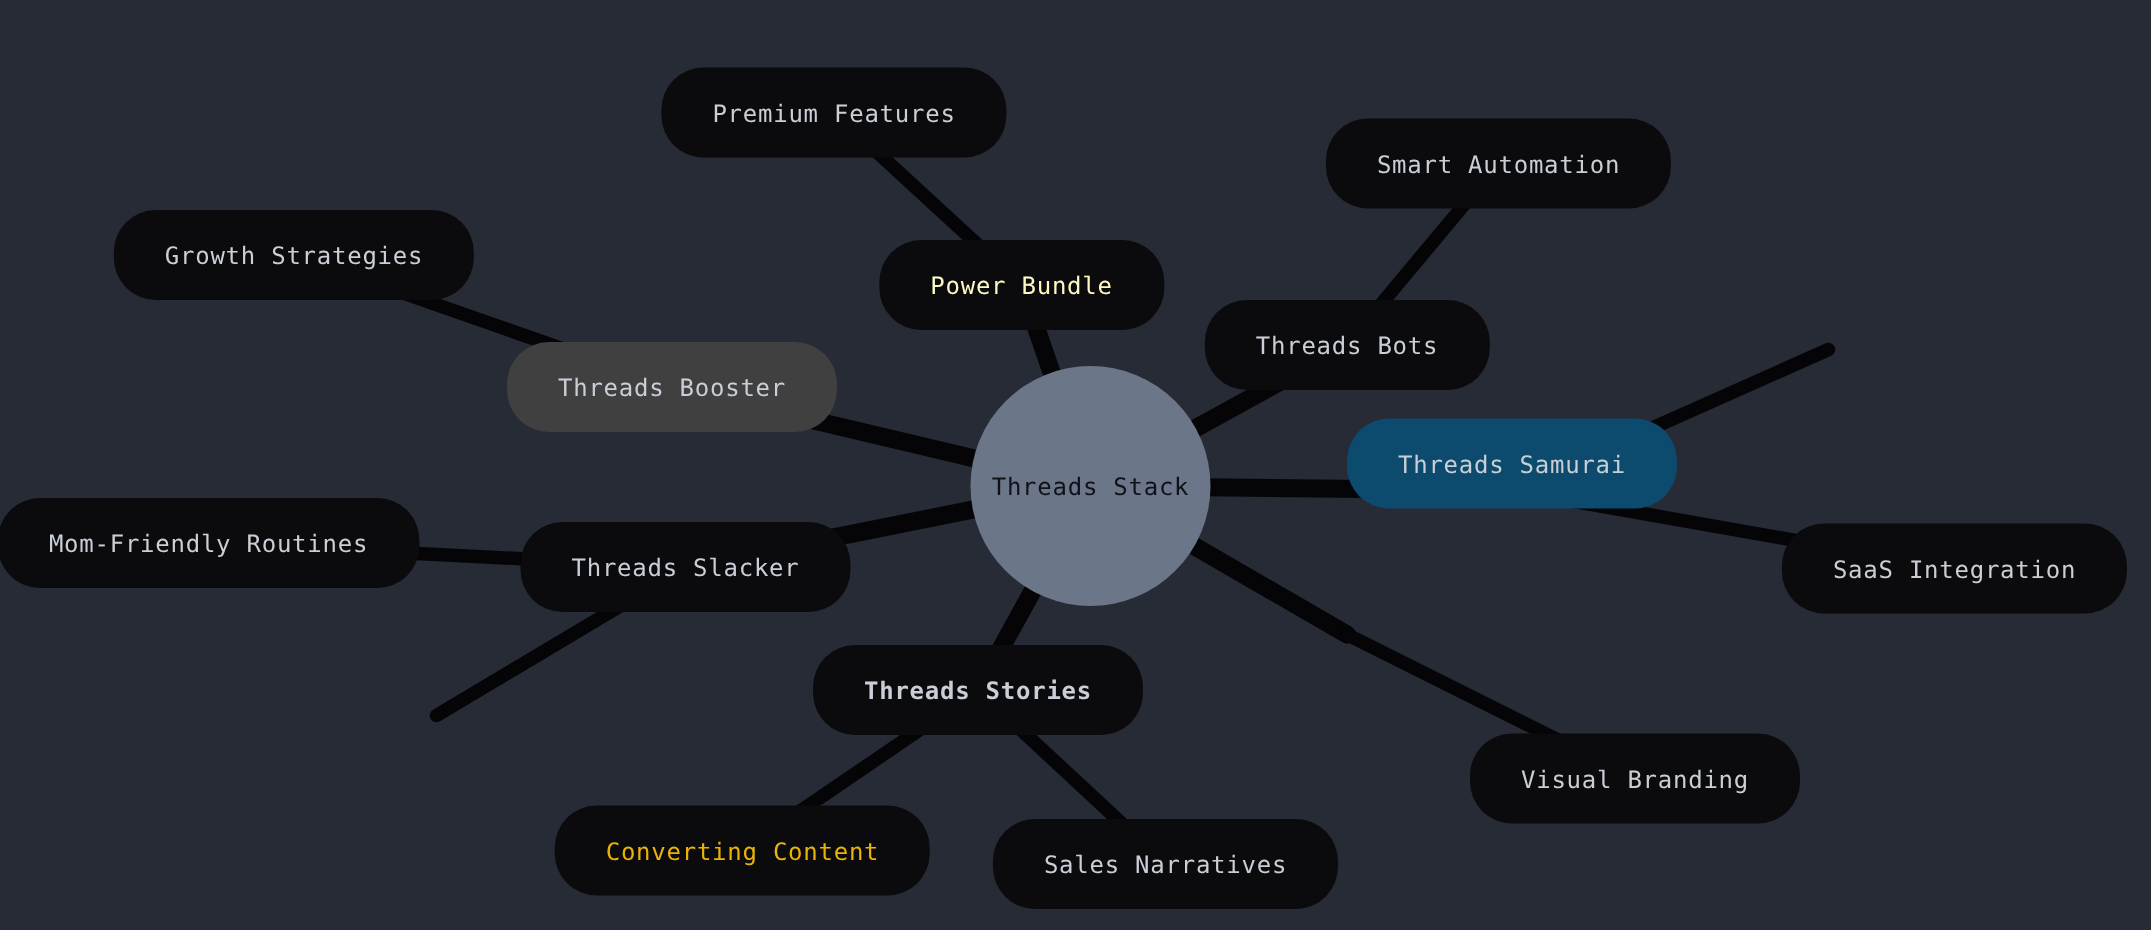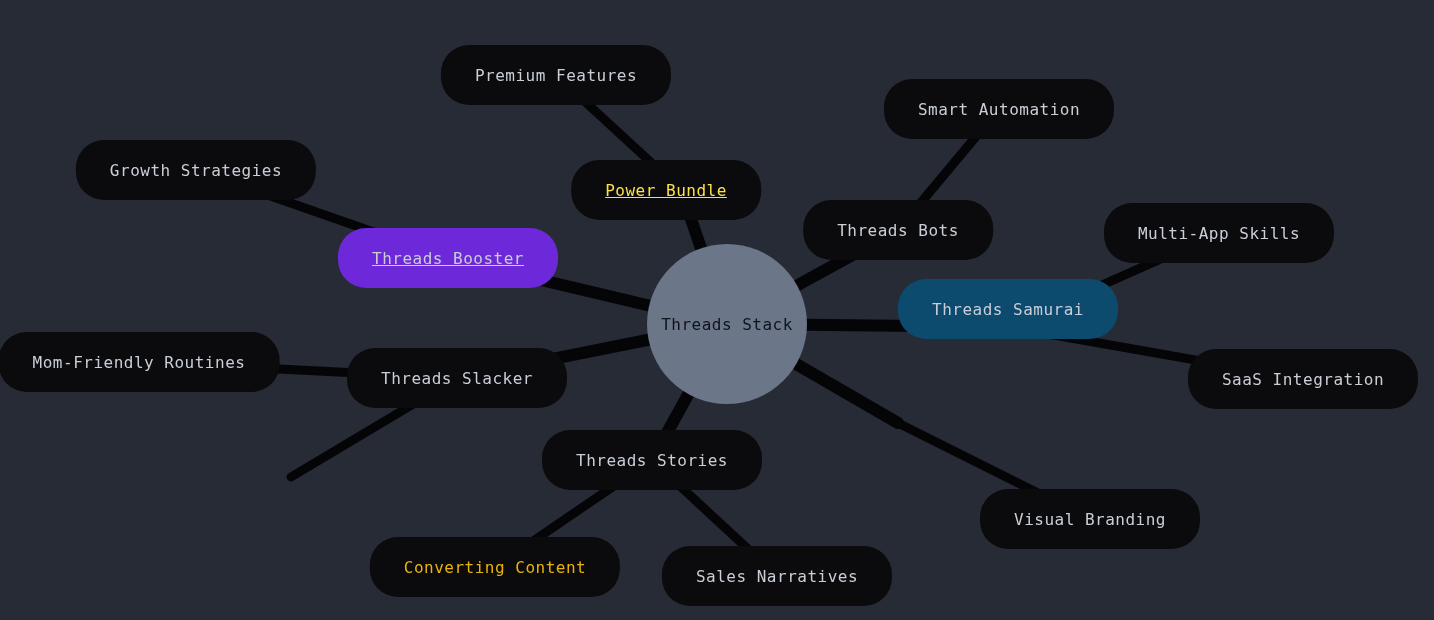--- a/index.html
+++ b/index.html
@@ -66,28 +66,27 @@
       <line x1="727" y1="324" x2="898" y2="423" stroke="#050507" stroke-width="12" stroke-linecap="round"></line>
       <line x1="898" y1="423" x2="1090" y2="519" stroke="#050507" stroke-width="9" stroke-linecap="round"></line>
       <line x1="727" y1="324" x2="652" y2="460" stroke="#050507" stroke-width="12" stroke-linecap="round"></line>
       <line x1="652" y1="460" x2="495" y2="567" stroke="#050507" stroke-width="9" stroke-linecap="round"></line>
       <line x1="652" y1="460" x2="777" y2="576" stroke="#050507" stroke-width="9" stroke-linecap="round"></line>
       <line x1="727" y1="324" x2="457" y2="378" stroke="#050507" stroke-width="12" stroke-linecap="round"></line>
       <line x1="457" y1="378" x2="139" y2="362" stroke="#050507" stroke-width="9" stroke-linecap="round"></line>
       <line x1="457" y1="378" x2="291" y2="477" stroke="#050507" stroke-width="9" stroke-linecap="round"></line>
     </svg>
   <div class="center-node" id="center-node" style="left: 727px; top: 324px; width: 160px; height: 160px; background: rgb(107, 118, 137); color: rgb(16, 18, 25);">Threads Stack</div>
-<div class="node" style="left: 666px; top: 190px; background: rgb(11, 11, 13); color: #fde047; text-decoration: underline;">Power Bundle</div>
+<div class="node" style="left: 681px; top: 190px; background: rgb(11, 11, 13); color: #fef9c3;">Power Bundle</div>
     <div class="node" style="left: 556px; top: 75px; background: rgb(11, 11, 13); color: rgb(201, 206, 215);">Premium Features</div>
-    <div class="node" style="left: 448px; top: 258px; background: #6d28d9; color: rgb(201, 206, 215); text-decoration: underline;">Threads Booster</div>
+    <div class="node" style="left: 448px; top: 258px; background: #404040; color: rgb(201, 206, 215);">Threads Booster</div>
     <div class="node" style="left: 196px; top: 170px; background: rgb(11, 11, 13); color: rgb(201, 206, 215);">Growth Strategies</div>
     <div class="node" style="left: 898px; top: 230px; background: rgb(11, 11, 13); color: rgb(201, 206, 215);">Threads Bots</div>
     <div class="node" style="left: 999px; top: 109px; background: rgb(11, 11, 13); color: rgb(201, 206, 215);">Smart Automation</div>
     <div class="node" style="left: 1008px; top: 309px; background: #0c4a6e; color: rgb(201, 206, 215);">Threads Samurai</div>
-    <div class="node" style="left: 1219px; top: 233px; background: rgb(11, 11, 13); color: rgb(201, 206, 215);">Multi-App Skills</div>
     <div class="node" style="left: 1303px; top: 379px; background: rgb(11, 11, 13); color: rgb(201, 206, 215);">SaaS Integration</div>
     <div class="node" style="left: 1090px; top: 519px; background: rgb(11, 11, 13); color: rgb(201, 206, 215);">Visual Branding</div>
-    <div class="node" style="left: 652px; top: 460px; background: rgb(11, 11, 13); color: rgb(201, 206, 215);">Threads Stories</div>
+    <div class="node" style="left: 652px; top: 460px; background: rgb(11, 11, 13); color: rgb(201, 206, 215); font-weight: bold;">Threads Stories</div>
     <div class="node" style="left: 495px; top: 567px; background: rgb(11, 11, 13); color: #eab308;">Converting Content</div>
     <div class="node" style="left: 777px; top: 576px; background: rgb(11, 11, 13); color: rgb(201, 206, 215);">Sales Narratives</div>
     <div class="node" style="left: 457px; top: 378px; background: rgb(11, 11, 13); color: rgb(201, 206, 215);">Threads Slacker</div>
     <div class="node" style="left: 139px; top: 362px; background: rgb(11, 11, 13); color: rgb(201, 206, 215);">Mom-Friendly Routines</div>
   </div>
 
 </body></html>

